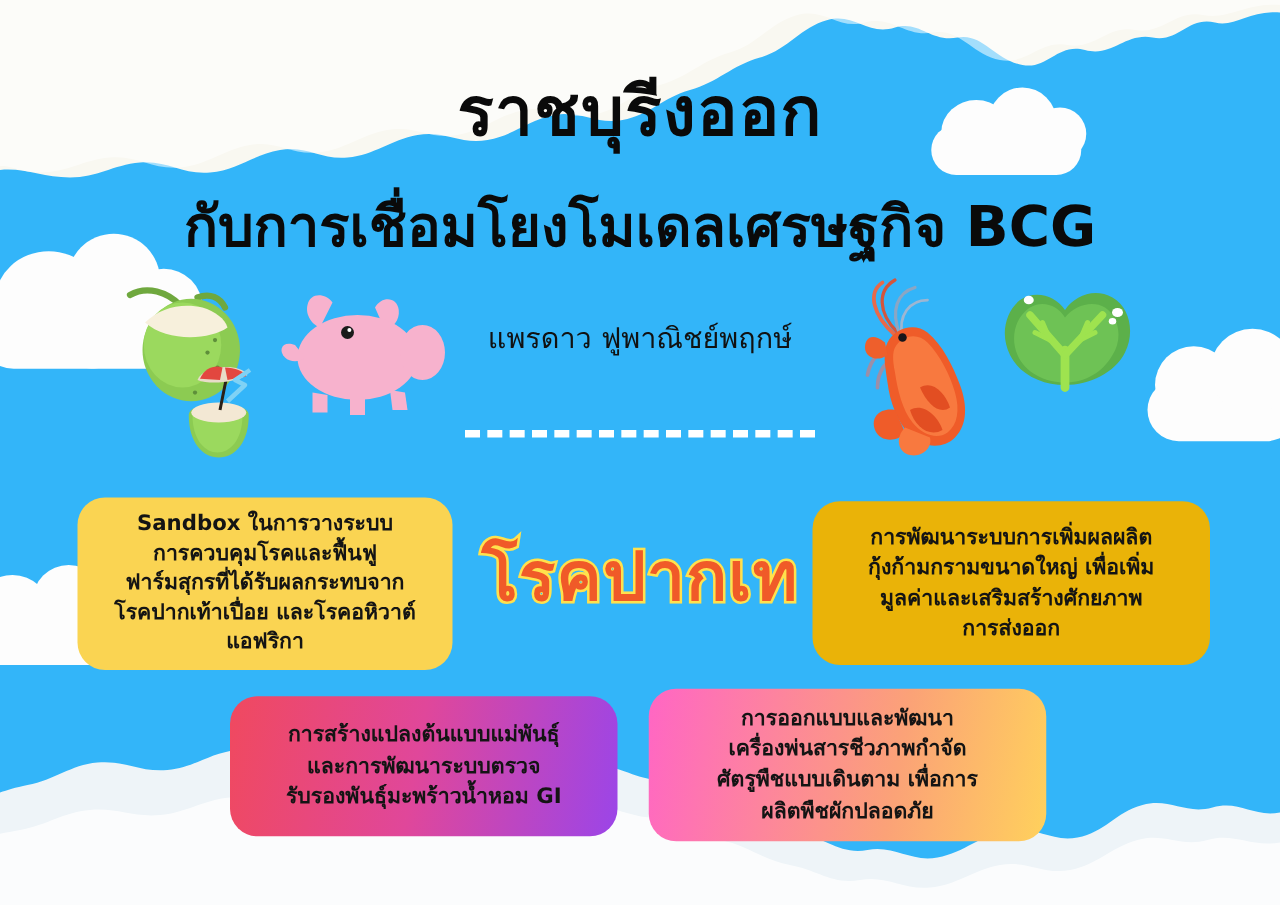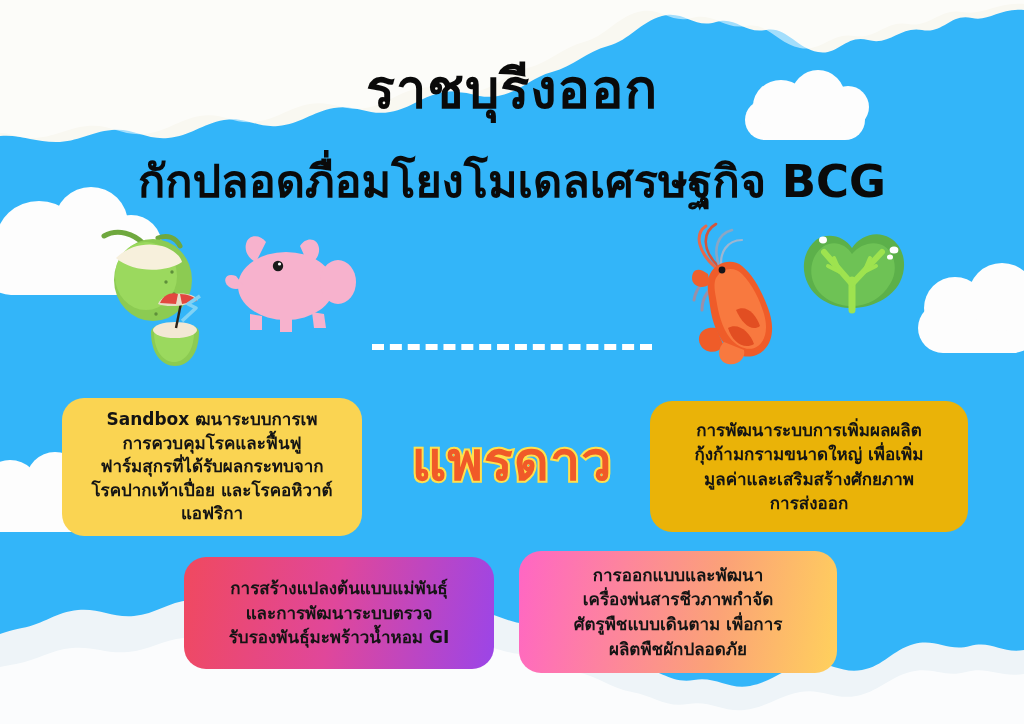--- a/index.html
+++ b/index.html
@@ -171,23 +171,24 @@
       C666,154 654,142 632,138 C610,134 598,122 576,118
       C554,114 542,102 520,100 C498,98 486,88 464,90
       C442,92 430,82 408,84 C386,86 374,76 352,78
       C330,80 318,90 296,92 C274,94 262,86 240,88
       C218,90 206,82 184,84 C162,86 150,96 128,98
       C106,100 94,92 72,94 C50,96 38,106 16,110
       C10,111 5,112 0,113 Z"></path>
   </svg>
 
   <div class="title-1">ราชบุรีงออก</div>
-  <div class="title-2">กักปลอดภื่อมโยงโมเดลเศรษฐกิจ BCG</div>
+  <div class="title-2">กับการเชื่อมโยงโมเดลเศรษฐกิจ BCG</div>
 
   <div class="authors">
+    <div>แพรดาว ฟูพาณิชย์พฤกษ์</div>
   </div>
   <div class="divider"></div>
 
   <svg class="art" style="left:96px;top:224px;width:130px;height:148px;" viewBox="0 0 130 148">
     <path d="M8 12 C22 4 38 10 48 20 C54 26 58 30 60 34" stroke="#6fa83e" stroke-width="5" fill="none" stroke-linecap="round"></path>
     <path d="M62 14 C72 10 80 14 84 22" stroke="#6fa83e" stroke-width="5" fill="none" stroke-linecap="round"></path>
     <ellipse cx="57" cy="56" rx="39" ry="41" fill="#8ccb52"></ellipse>
     <ellipse cx="50" cy="52" rx="31" ry="34" fill="#9bd95e"></ellipse>
     <path d="M20 34 C32 22 50 18 66 22 C76 25 84 31 86 38
              C72 48 38 50 20 34 Z" fill="#f7f0dc"></path>
@@ -255,24 +256,24 @@
     <path d="M62 60 L92 28" stroke="#9ee34f" stroke-width="6" stroke-linecap="round"></path>
     <path d="M50 48 L38 42" stroke="#9ee34f" stroke-width="4" stroke-linecap="round"></path>
     <path d="M50 48 L44 34" stroke="#9ee34f" stroke-width="4" stroke-linecap="round"></path>
     <path d="M74 48 L86 42" stroke="#9ee34f" stroke-width="4" stroke-linecap="round"></path>
     <path d="M74 48 L80 34" stroke="#9ee34f" stroke-width="4" stroke-linecap="round"></path>
     <ellipse cx="33" cy="16" rx="4" ry="3.4" fill="#ffffff"></ellipse>
     <ellipse cx="104" cy="26" rx="4.4" ry="3.6" fill="#ffffff"></ellipse>
     <ellipse cx="100" cy="33" rx="3" ry="2.6" fill="#ffffff"></ellipse>
   </svg>
 
-  <div class="centre-word">แพรดาว</div>
+  <div class="centre-word">โรคปากเท</div>
 
   <div class="card" id="card-yellow">
-    <span class="txt">Sandbox ฒนาระบบการเพ
+    <span class="txt">Sandbox ในการวางระบบ
 การควบคุมโรคและฟื้นฟู
 ฟาร์มสุกรที่ได้รับผลกระทบจาก
 โรคปากเท้าเปื่อย และโรคอหิวาต์
 แอฟริกา</span>
   </div>
 
   <div class="card" id="card-green">
     <span class="txt">การพัฒนาระบบการเพิ่มผลผลิต
 กุ้งก้ามกรามขนาดใหญ่ เพื่อเพิ่ม
 มูลค่าและเสริมสร้างศักยภาพ

